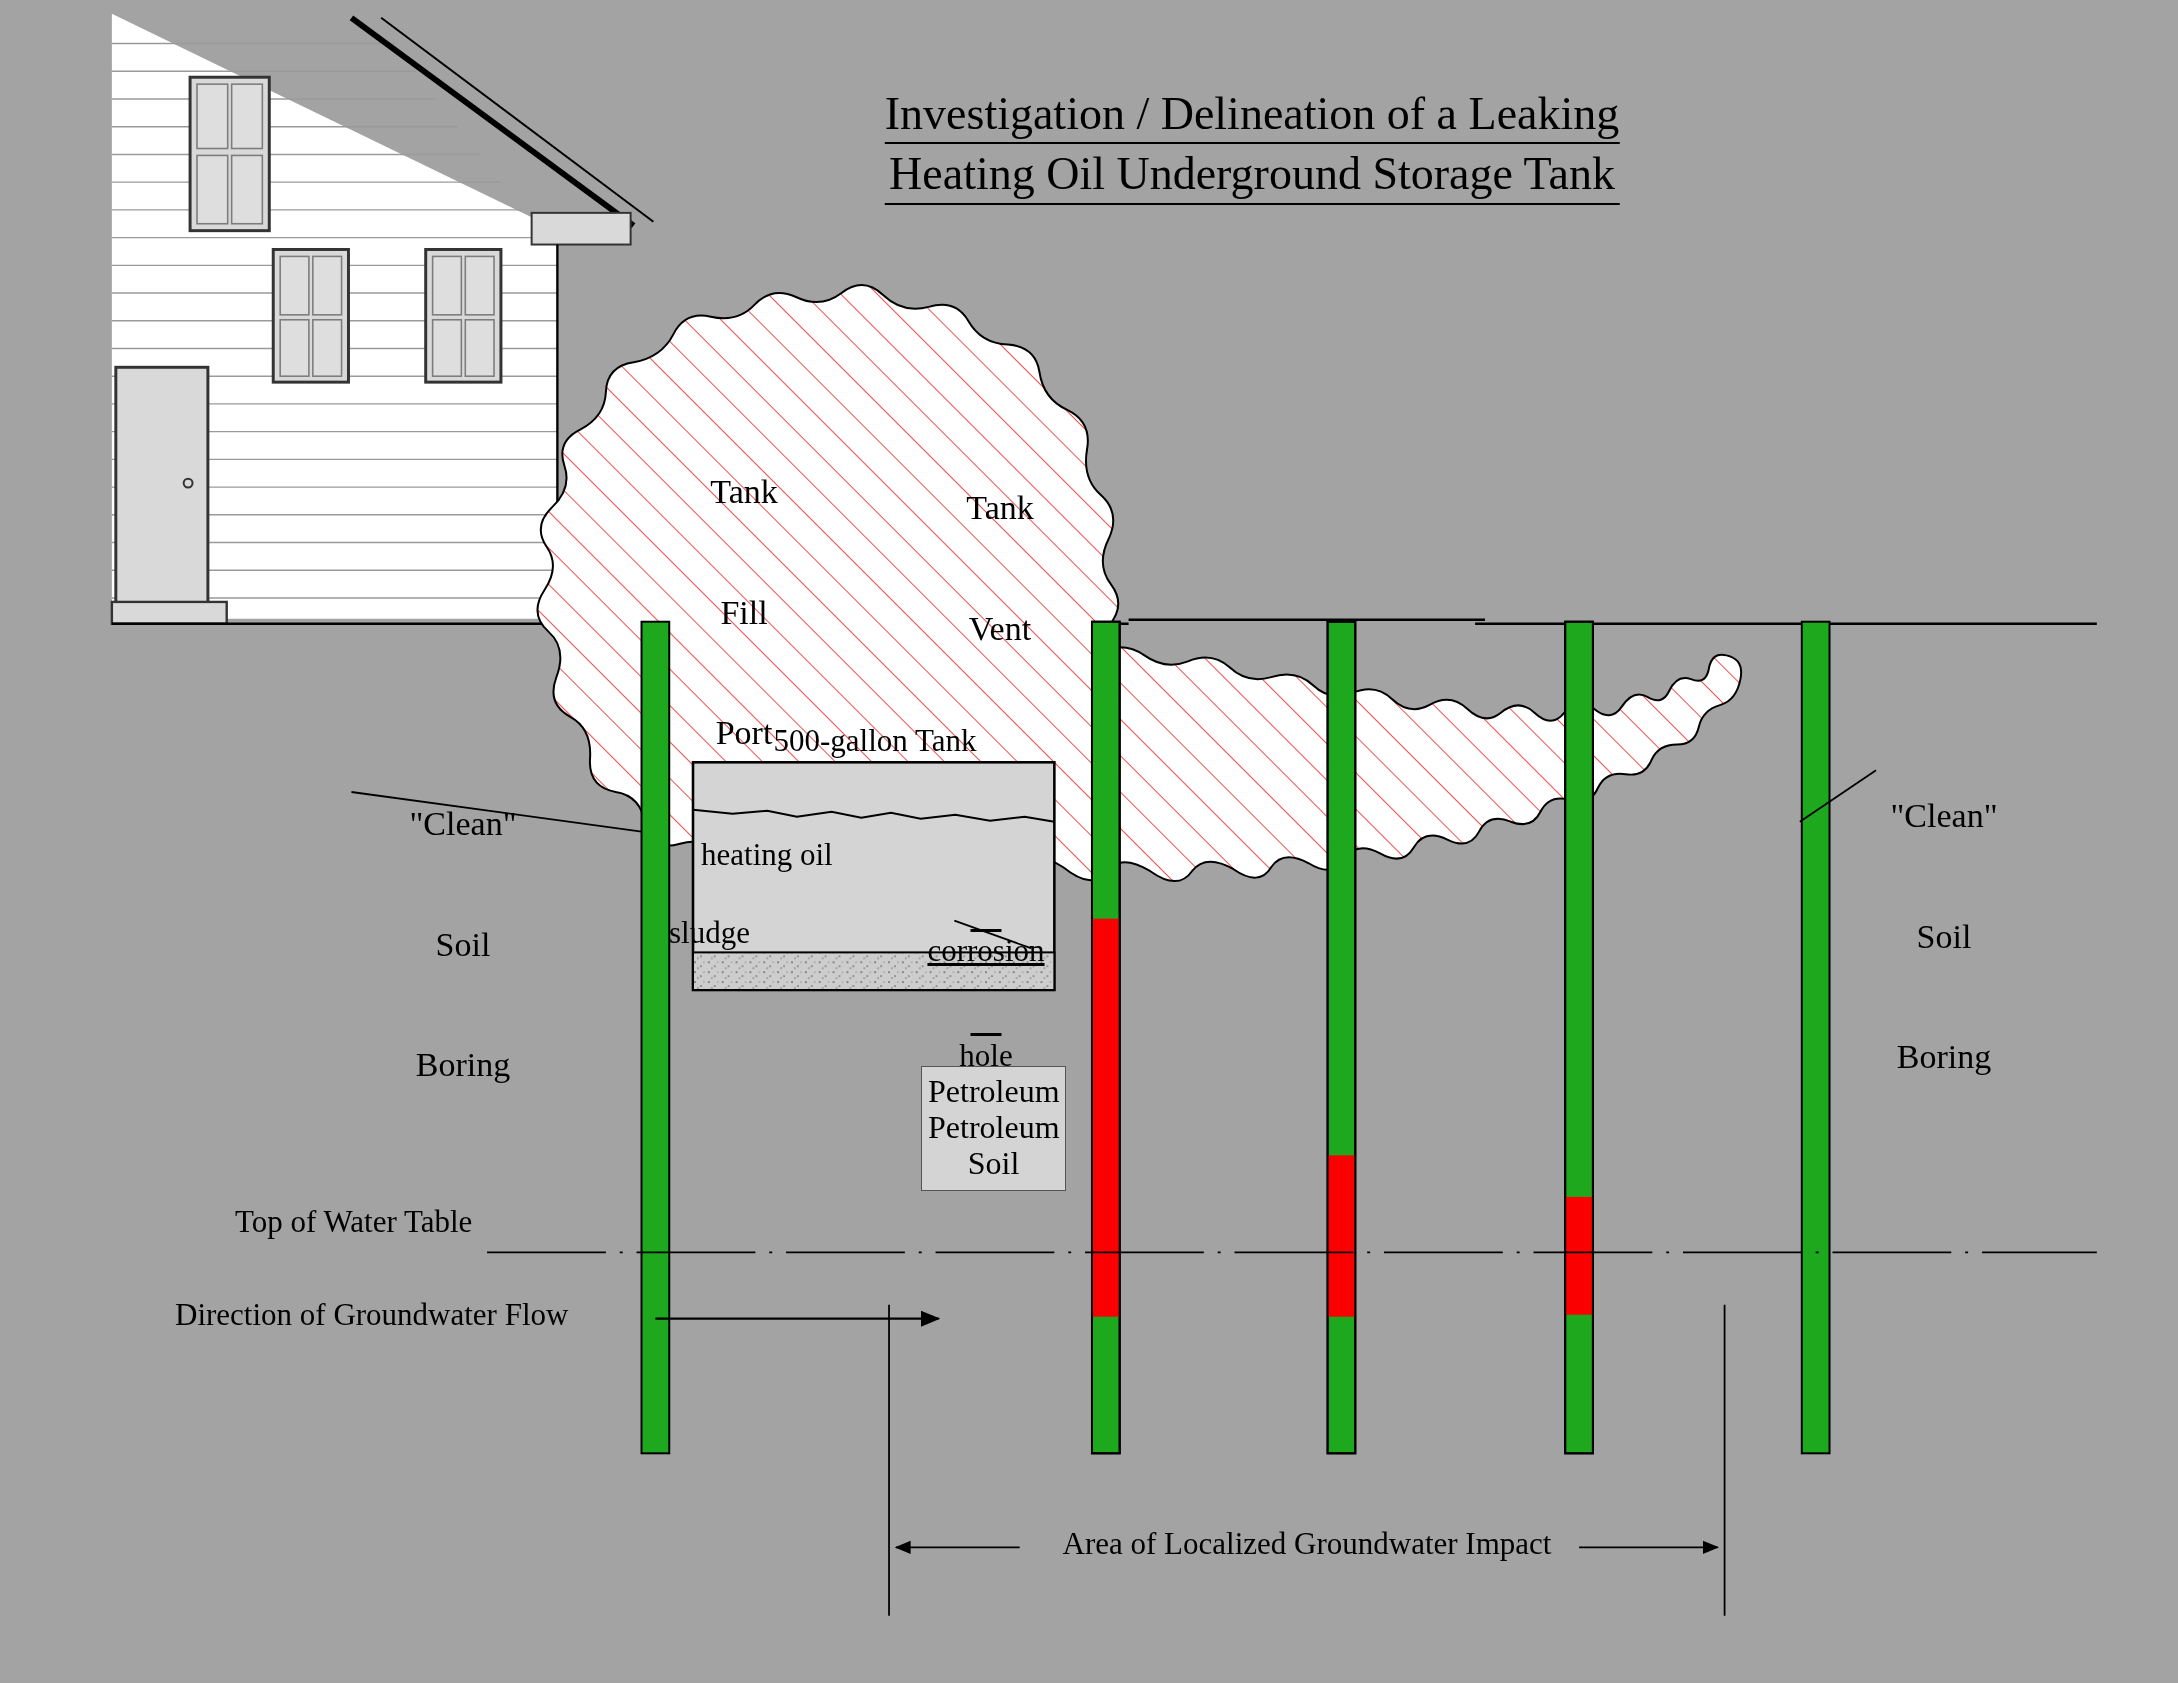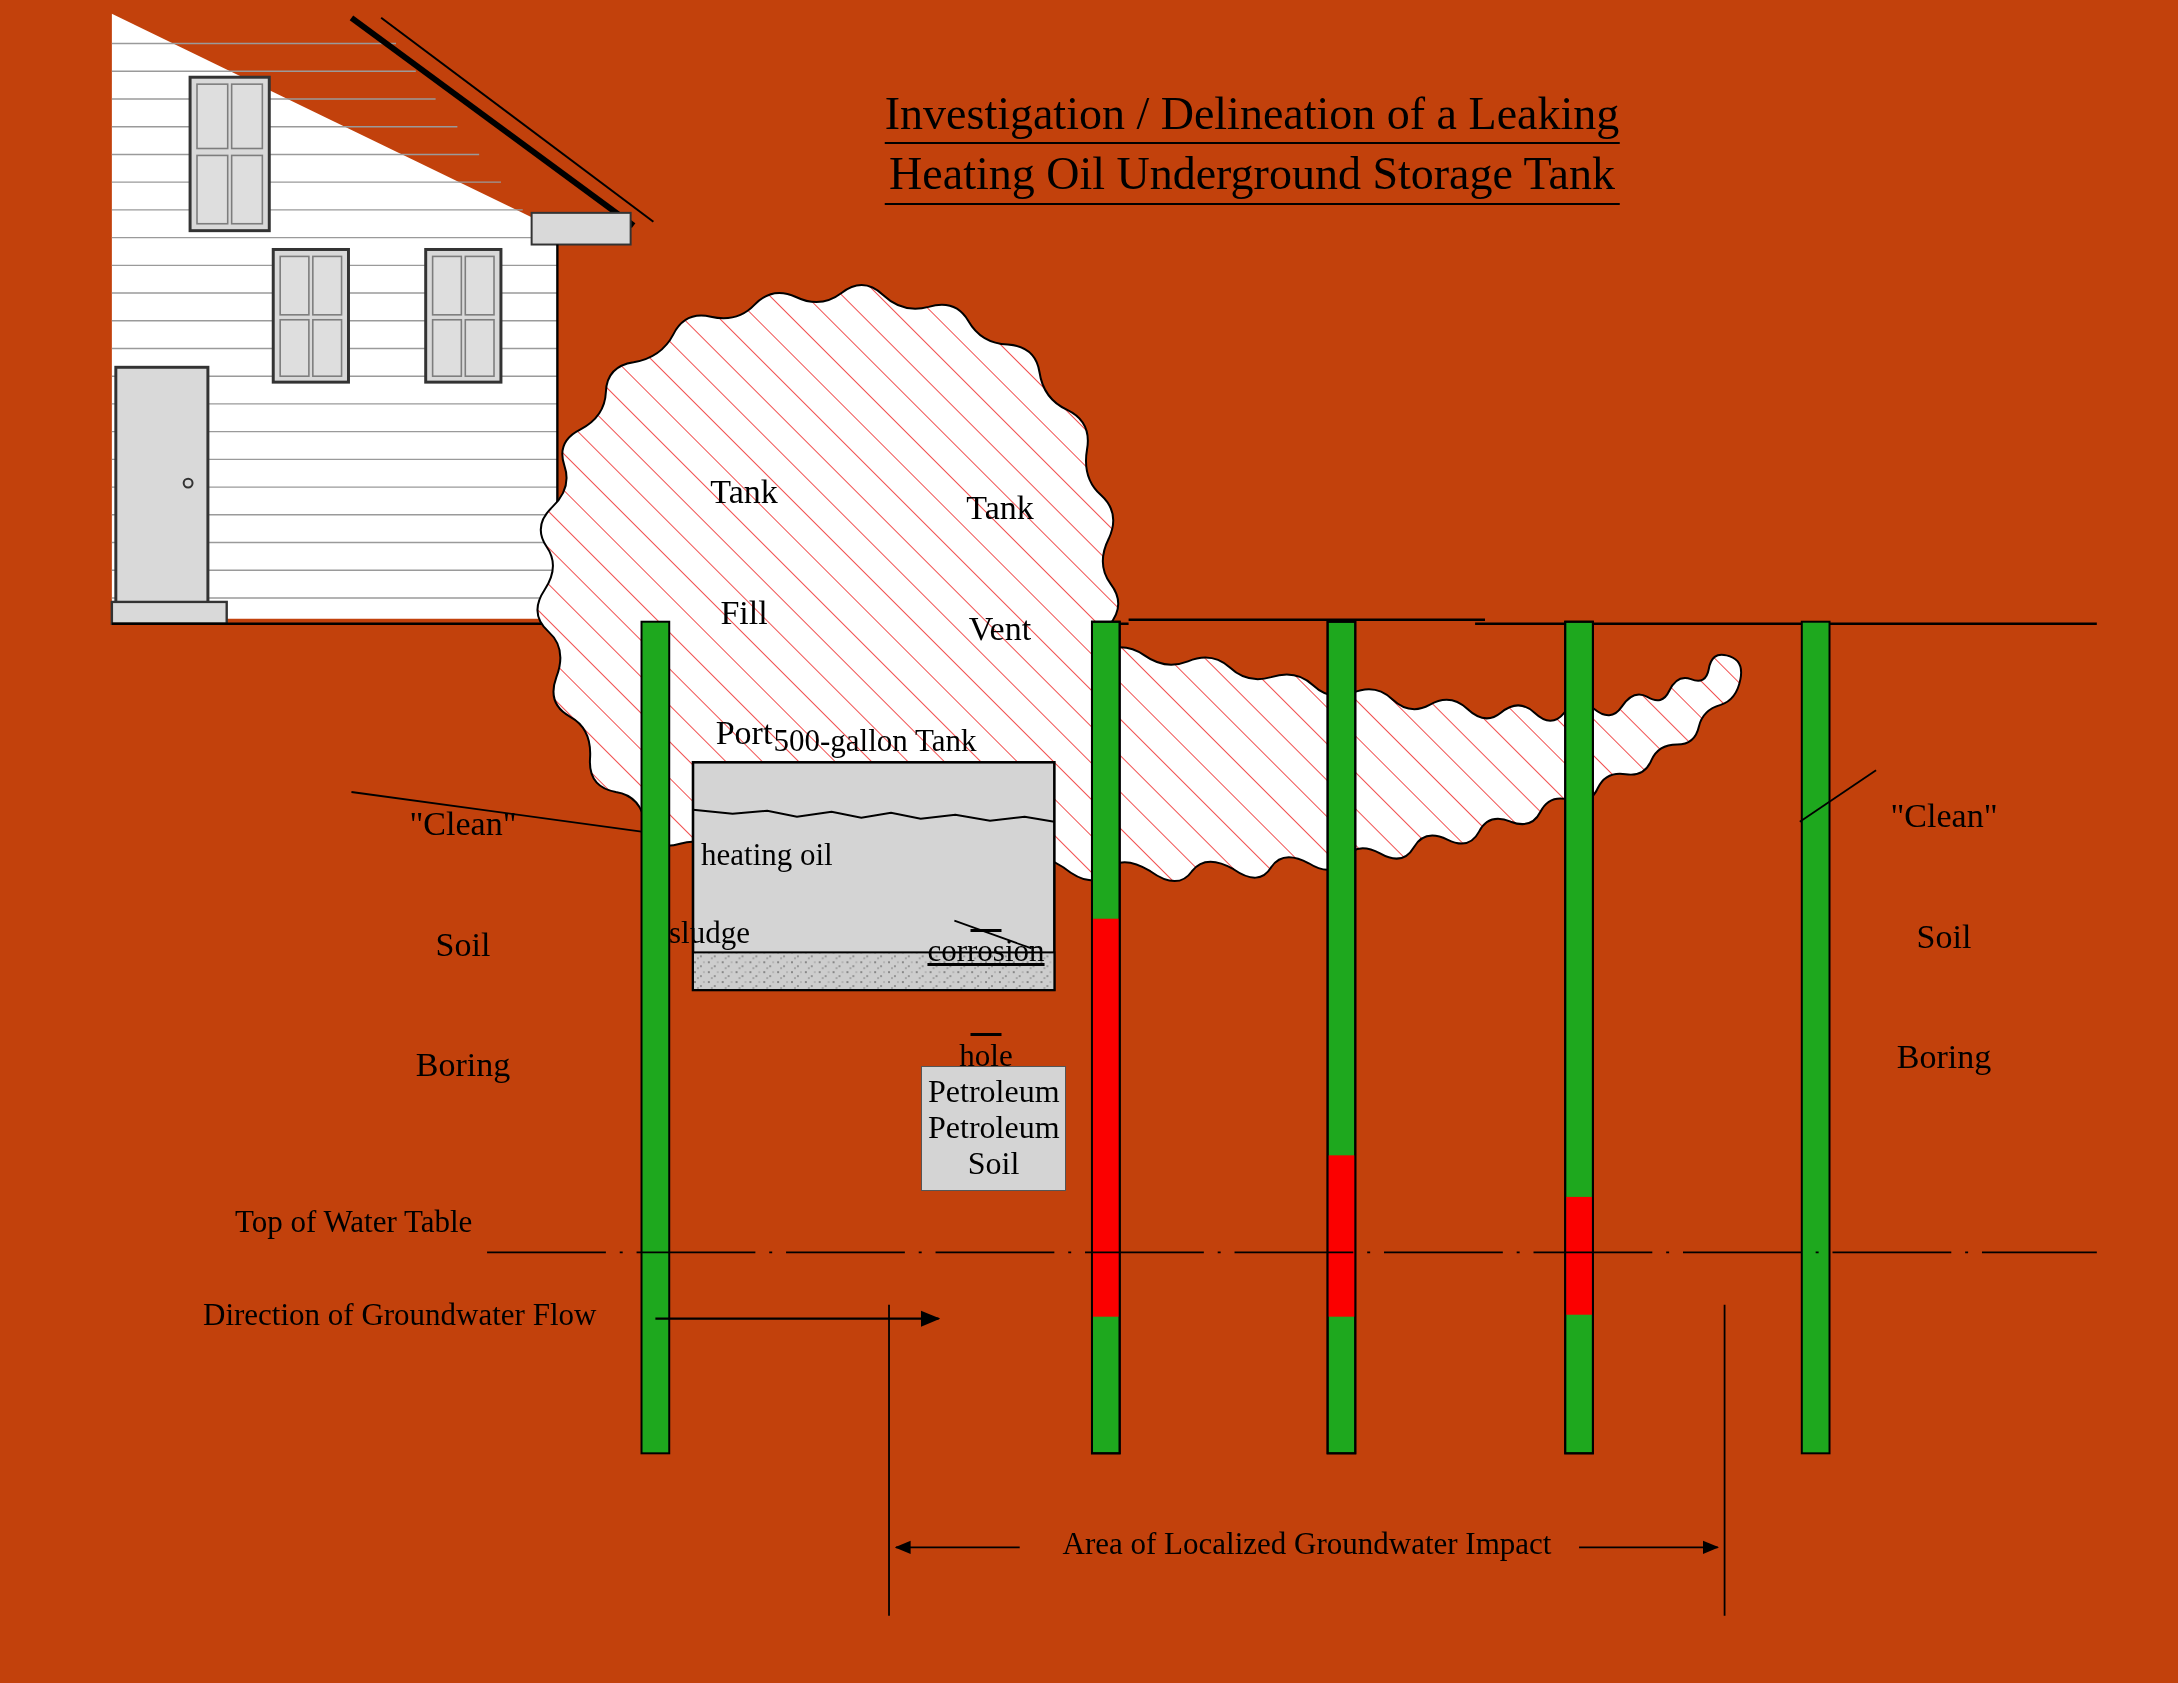--- a/index.html
+++ b/index.html
@@ -12,21 +12,21 @@
     width: 2178px;
     height: 1683px;
     overflow: hidden;
     font-family: "Liberation Serif", "DejaVu Serif", serif;
     color: #000000;
   }
   #stage {
     position: relative;
     width: 2178px;
     height: 1683px;
-    background: #c2410c;
+    background: #a3a3a3;
   }
   #canvas {
     position: absolute;
     left: 0;
     top: 0;
     width: 2178px;
     height: 1683px;
   }
   .lbl {
     position: absolute;
@@ -344,18 +344,18 @@
   </div>
 
   <div id="plume-label-box">
     <span>Petroleum</span>
     <span>Petroleum</span>
     <span>Soil</span>
   </div>
 
   <div class="lbl lft t-wt" style="left:235px; top:1204px;">Top of Water Table</div>
 
-  <div class="lbl lft t-wt" style="left:175px; top:1297px;margin-left:28px;">Direction of Groundwater Flow</div>
+  <div class="lbl lft t-wt" style="left:175px; top:1297px;">Direction of Groundwater Flow</div>
 
   <div class="lbl ctr t-dim" style="left:1307px; top:1526px;">Area of Localized Groundwater Impact</div>
 
 </div>
 
 
 </body></html>

